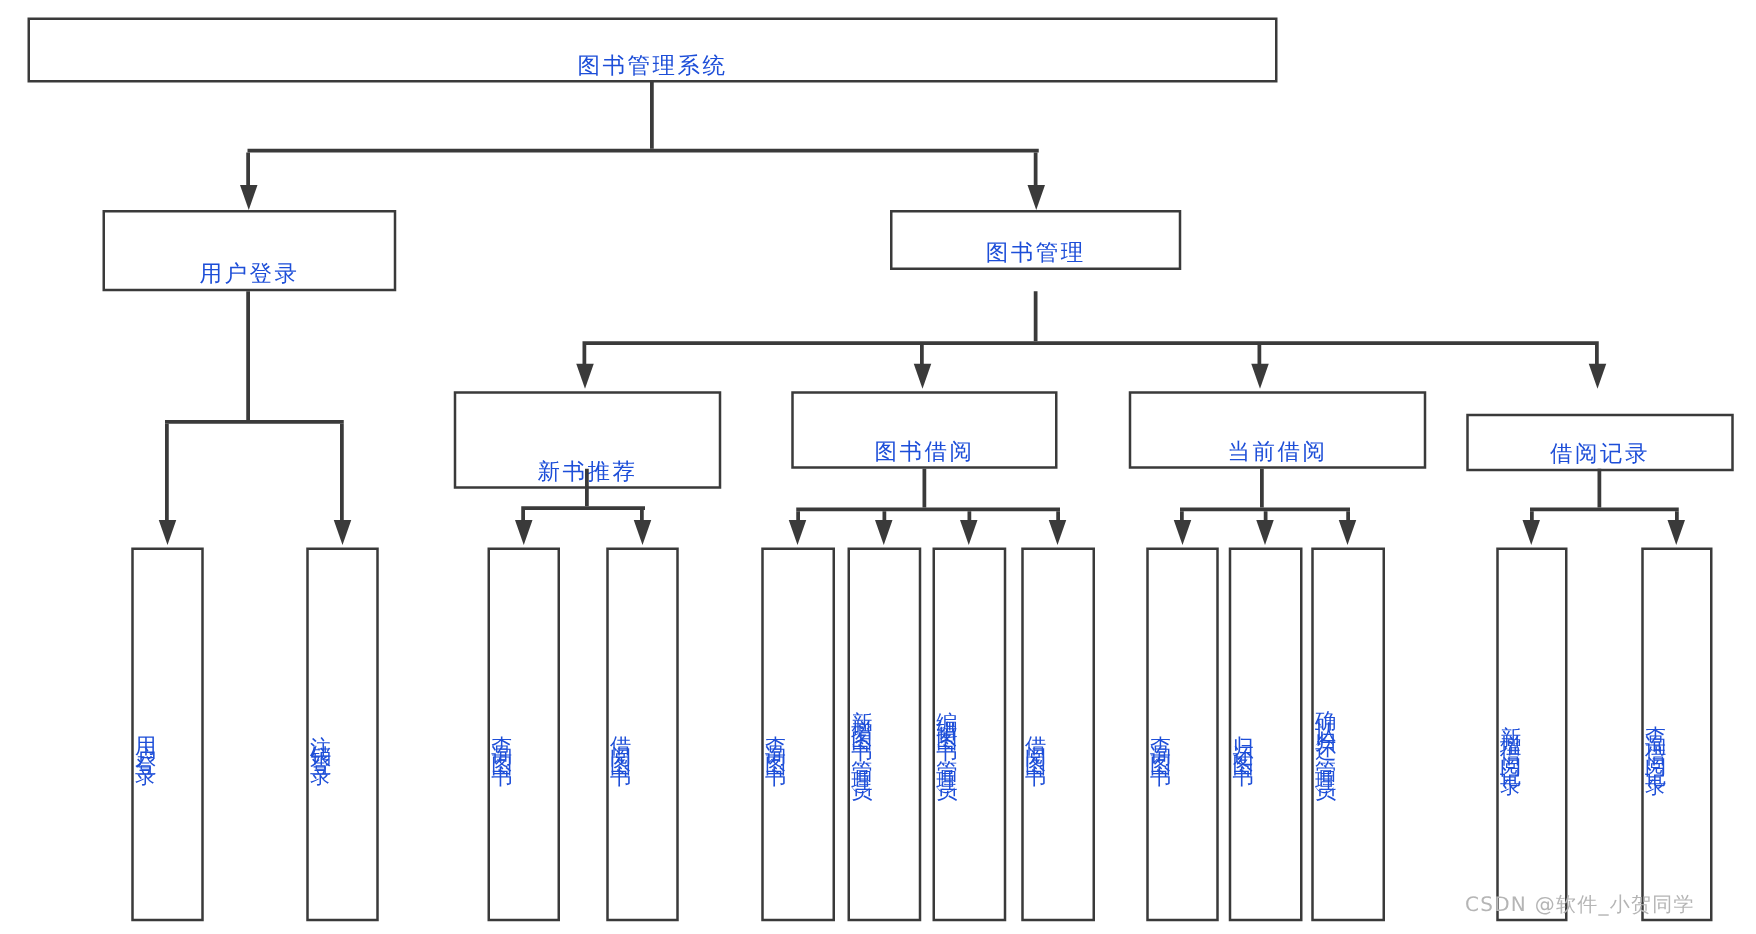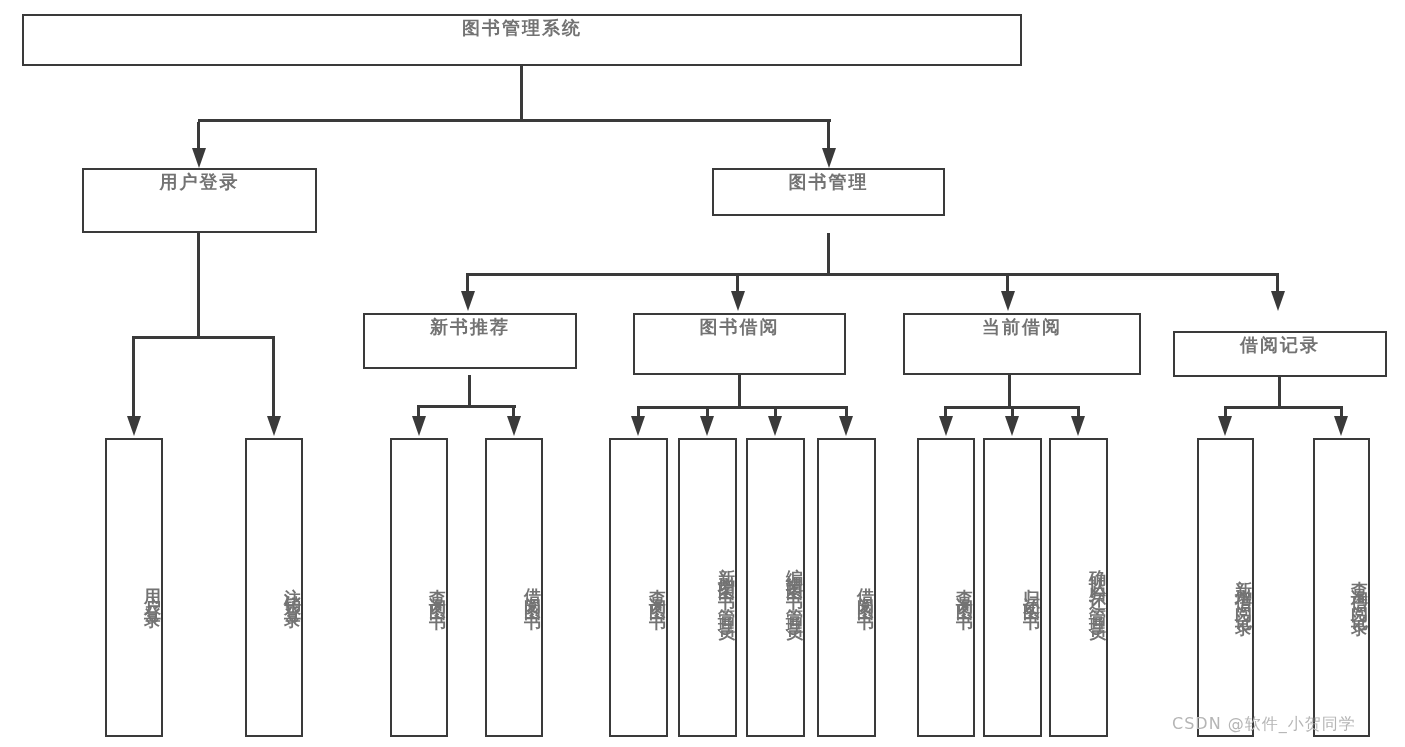--- a/index.html
+++ b/index.html
@@ -8,26 +8,25 @@
     width:1405px;height:747px;
     background:#ffffff;
     font-family:"DejaVu Sans","Liberation Sans",sans-serif;
     overflow:hidden;
   }
   .box{
     position:absolute;
     box-sizing:border-box;
     background:#ffffff;
     border:2px solid #3a3a3a;
-    display:flex;align-items:flex-start;justify-content:center;
-    color:#737373;
+    display:flex;align-items:flex-end;justify-content:center;
+    color:#1d4ed8;
     font-size:18px;
     letter-spacing:2px;
     text-align:center;
-    font-weight:bold;
   }
   .vbox{
     writing-mode:vertical-rl;
     text-orientation:mixed;
     font-size:17px;
     letter-spacing:8px;
     line-height:1;
     padding-top:6px;
   }
   .vline,.hline{position:absolute;background:#3a3a3a;}
@@ -60,21 +59,21 @@
   </div>
 
   <div class="box" style="left:82px;top:168px;width:235px;height:65px">
     <span>用户登录</span>
   </div>
 
   <div class="box" style="left:712px;top:168px;width:233px;height:48px">
     <span>图书管理</span>
   </div>
 
-  <div class="box" style="left:363px;top:313px;width:214px;height:56px">
+  <div class="box" style="left:363px;top:313px;width:214px;height:78px">
     <span>新书推荐</span>
   </div>
 
   <div class="box" style="left:633px;top:313px;width:213px;height:62px">
     <span>图书借阅</span>
   </div>
 
   <div class="box" style="left:903px;top:313px;width:238px;height:62px">
     <span>当前借阅</span>
   </div>

